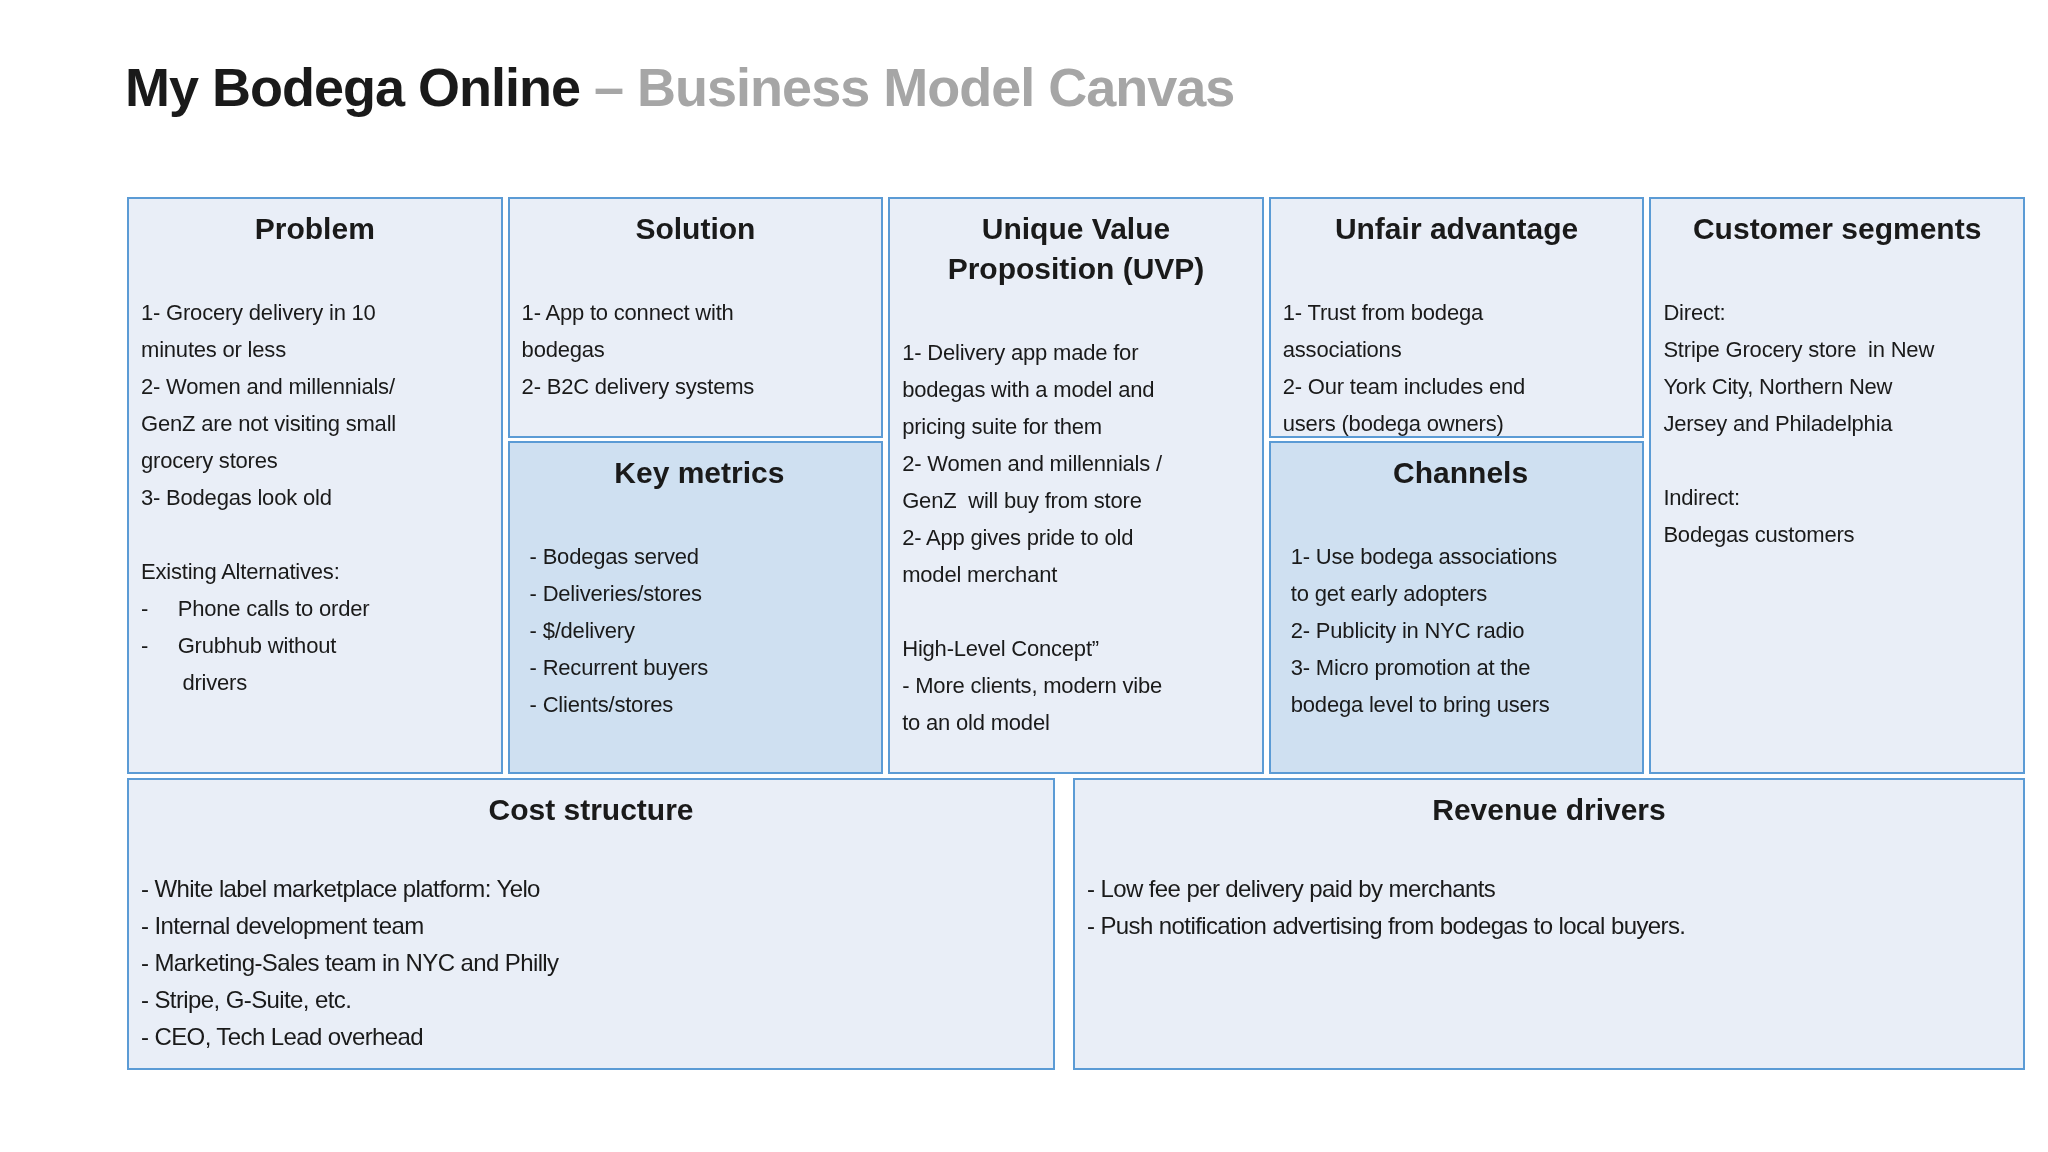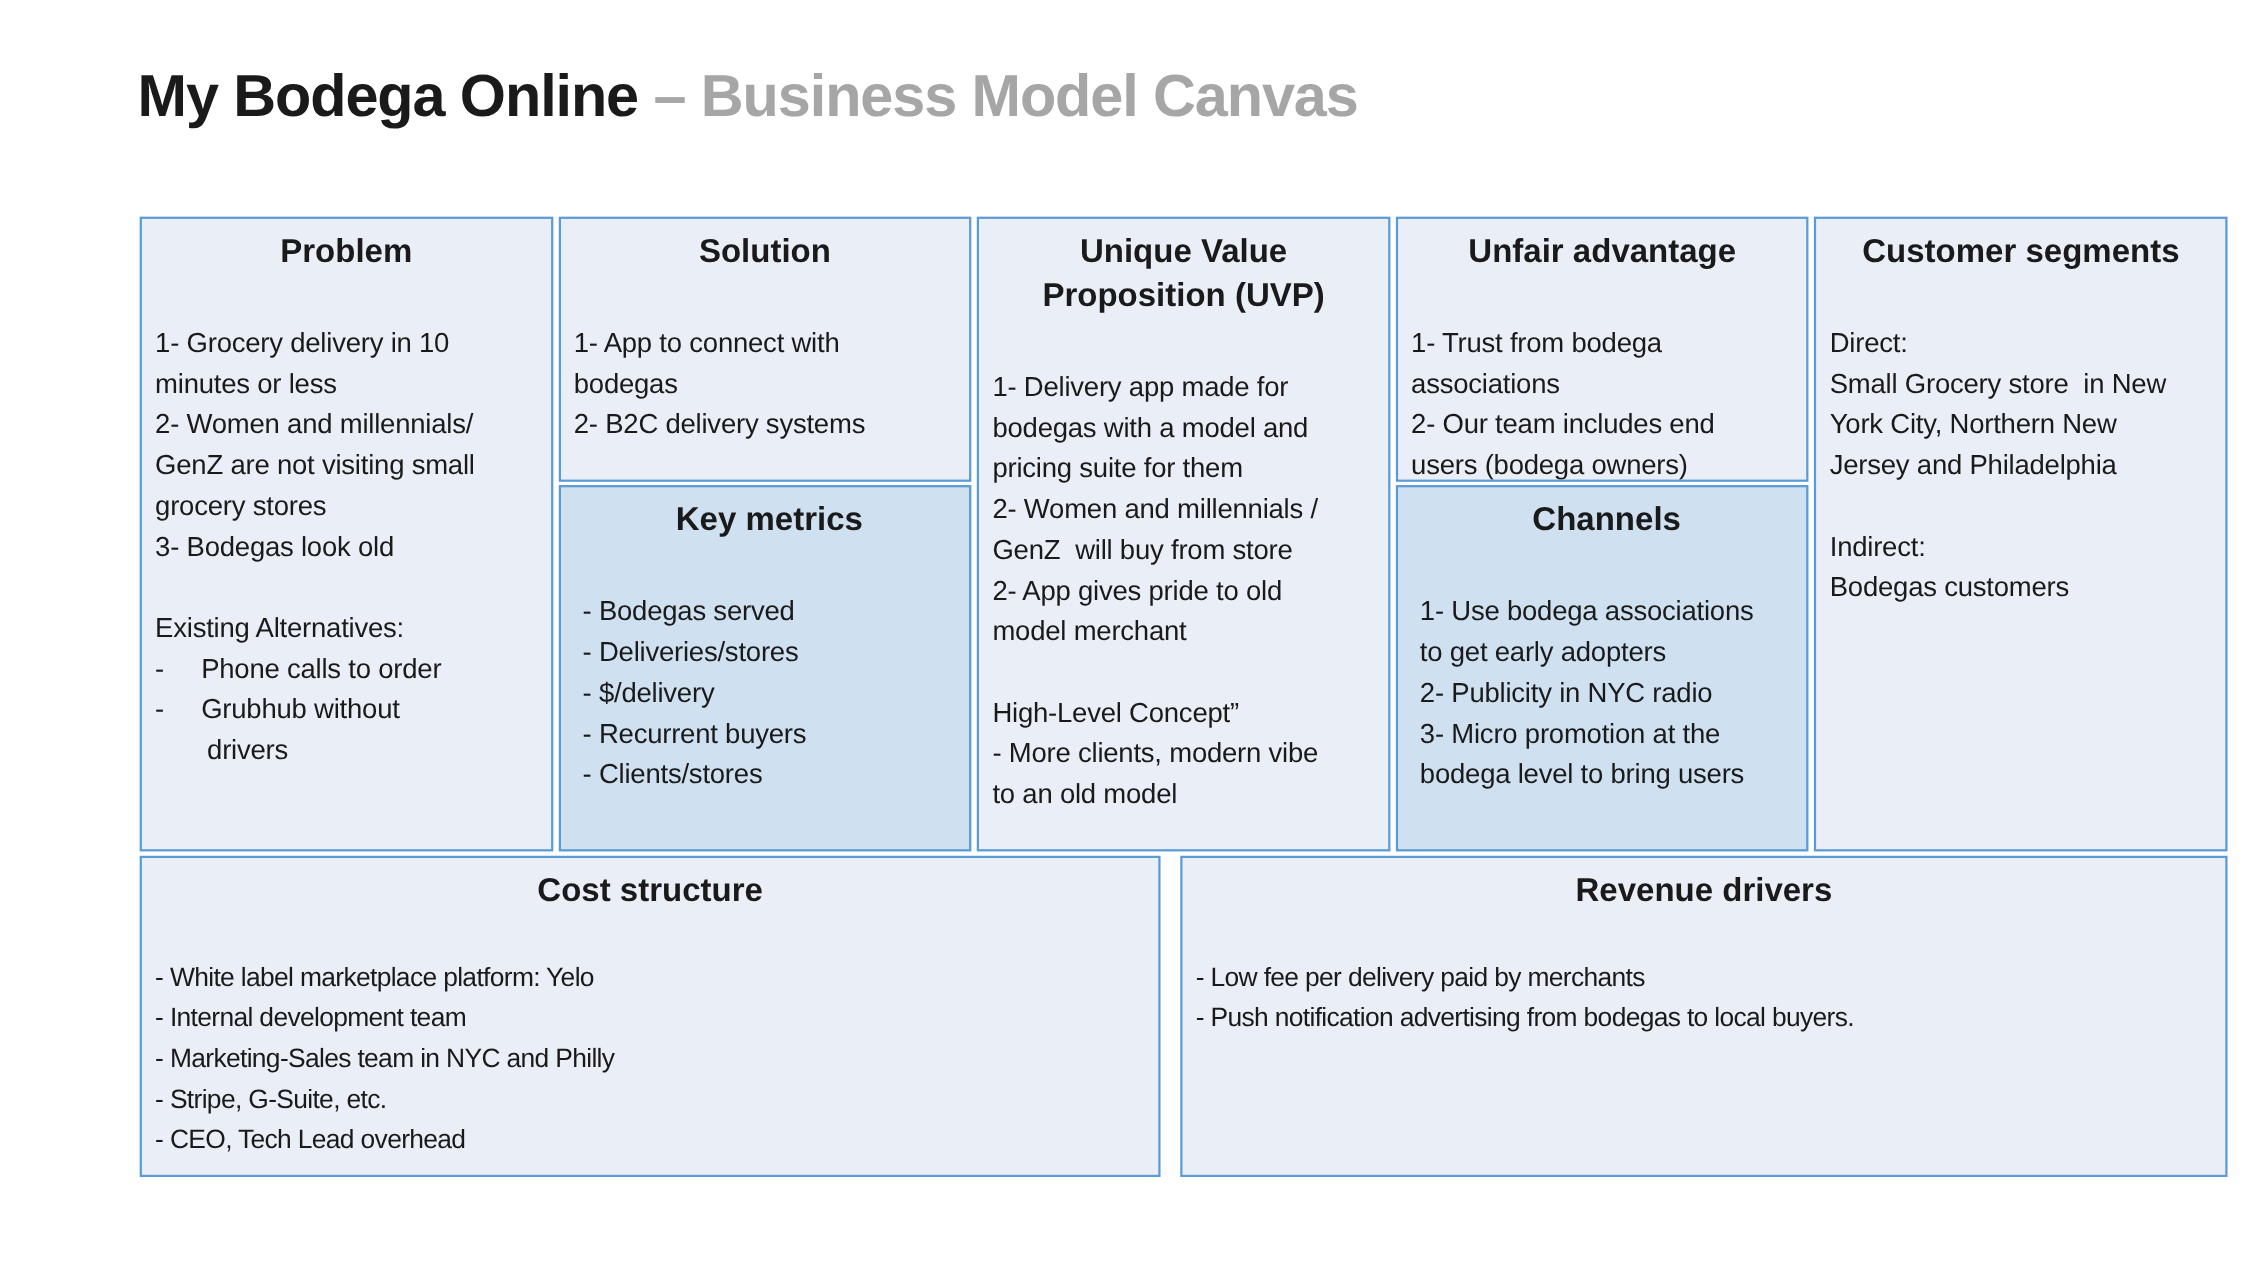--- a/index.html
+++ b/index.html
@@ -40,21 +40,21 @@
   .full{flex:1 1 auto;height:100%;}
   .half-top{flex:0 0 241px;}
   .half-bottom{flex:1 1 auto;padding-left:20px;}
   .box-title{
     font-size:30px;font-weight:700;text-align:center;
     line-height:40px;margin-top:2px;
     white-space:pre-line;
   }
   .box-body{
     margin-top:45px;
-    font-size:25px;line-height:37px;letter-spacing:-0.2px;
+    font-size:22px;line-height:37px;letter-spacing:-0.2px;
     white-space:pre-wrap;
   }
   .row-bottom{display:flex;gap:18px;height:292px;margin-top:4px;}
   .cost-box{flex:0 0 928px;}
   .rev-box{flex:1 1 auto;}
   .row-bottom .box-body{
     margin-top:40px;font-size:24px;letter-spacing:-0.6px;
     font-stretch:condensed;
   }
 </style>
@@ -138,21 +138,21 @@
 2- Publicity in NYC radio
 3- Micro promotion at the
 bodega level to bring users</div>
         </div>
       </div>
 
       <div class="col">
         <div class="box full">
           <div class="box-title">Customer segments</div>
           <div class="box-body">Direct:
-Small Grocery store  in New
+Stripe Grocery store  in New
 York City, Northern New
 Jersey and Philadelphia
 
 Indirect:
 Bodegas customers</div>
         </div>
       </div>
 
     </div>
 

